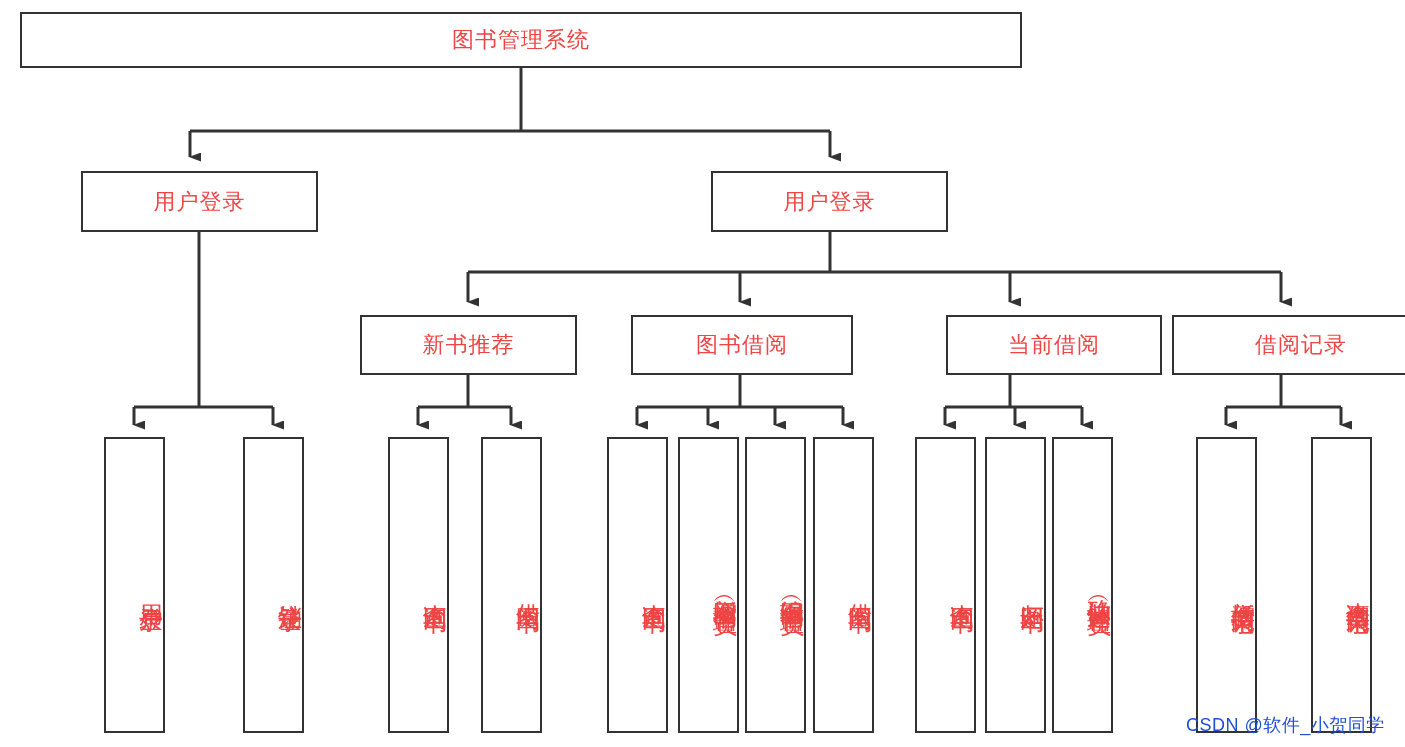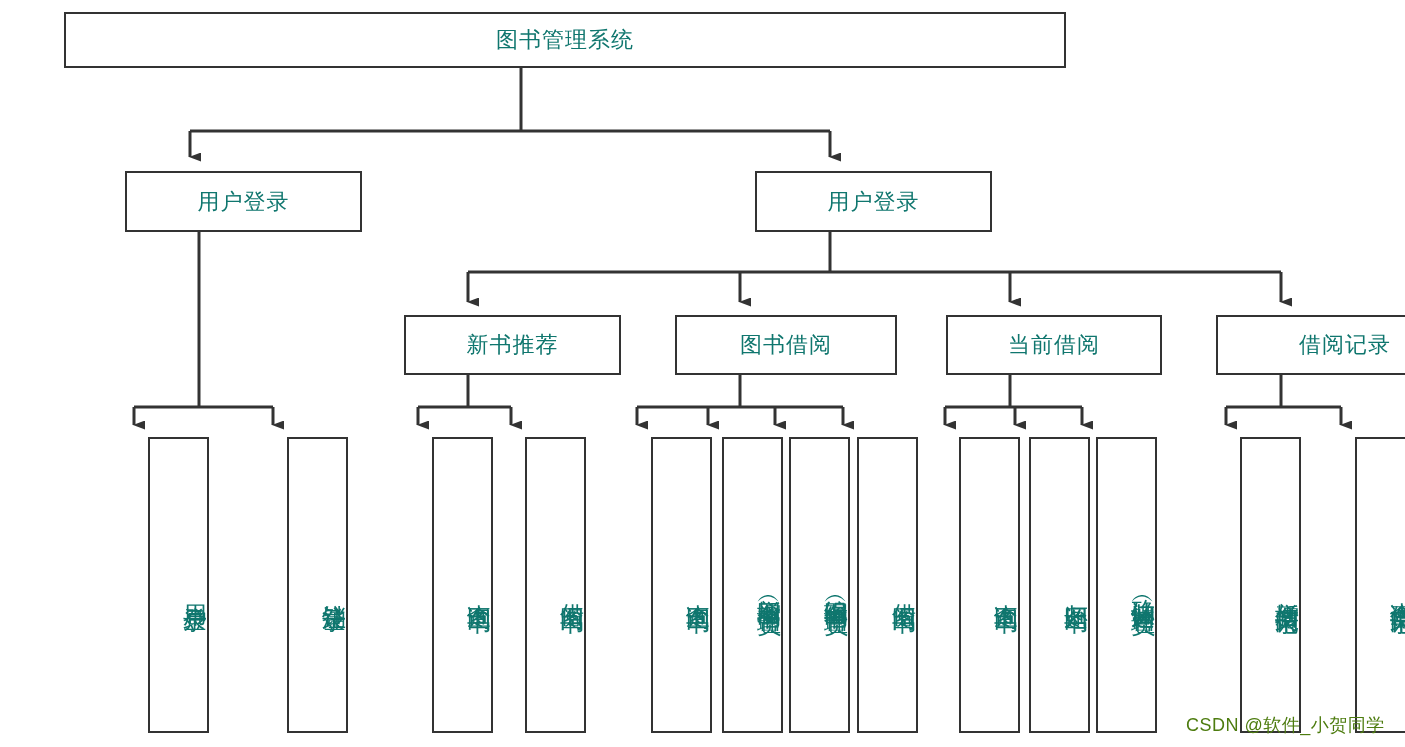--- a/index.html
+++ b/index.html
@@ -26,22 +26,21 @@
     pointer-events: none;
   }
   .node {
     position: absolute;
     box-sizing: border-box;
     background: #ffffff;
     border: 2px solid #333333;
     display: flex;
     align-items: center;
     justify-content: center;
-    color: #0f766e;
-    margin-left: 44px;
+    color: #ef4444;
   }
   .node.horiz {
     font-size: 22px;
     letter-spacing: 1px;
   }
   .node.vert {
     writing-mode: vertical-rl;
     text-orientation: upright;
     font-size: 24px;
     letter-spacing: 2px;
@@ -53,21 +52,21 @@
   .node.vert .vtext {
     writing-mode: vertical-rl;
     text-orientation: upright;
     white-space: nowrap;
   }
   .watermark {
     position: absolute;
     left: 1186px;
     top: 713px;
     font-size: 18px;
-    color: #4d7c0f;
+    color: #1d4ed8;
     white-space: nowrap;
     letter-spacing: 0.5px;
   }
 </style>
 </head>
 <body>
 
 <div id="canvas">
 
   <svg id="wires" viewBox="0 0 1405 747">
@@ -137,21 +136,21 @@
   </div>
 
   <div class="node horiz" style="left:360px; top:315px; width:217px; height:60px;">
     <span>新书推荐</span>
   </div>
 
   <div class="node horiz" style="left:631px; top:315px; width:222px; height:60px;">
     <span>图书借阅</span>
   </div>
 
-  <div class="node horiz" style="left:902px; top:315px; width:216px; height:60px;">
+  <div class="node horiz" style="left:946px; top:315px; width:216px; height:60px;">
     <span>当前借阅</span>
   </div>
 
   <div class="node horiz" style="left:1172px; top:315px; width:258px; height:60px;">
     <span>借阅记录</span>
   </div>
 
   <div class="node vert" style="left:104px; top:437px; width:61px; height:296px;">
     <span class="vtext">用户登录</span>
   </div>

